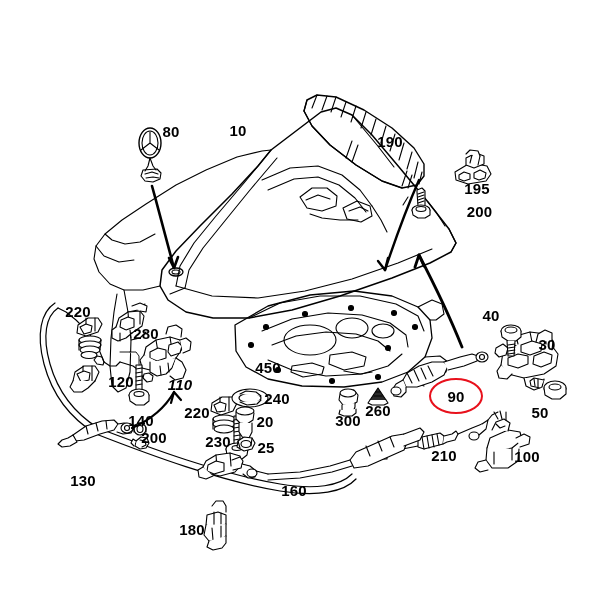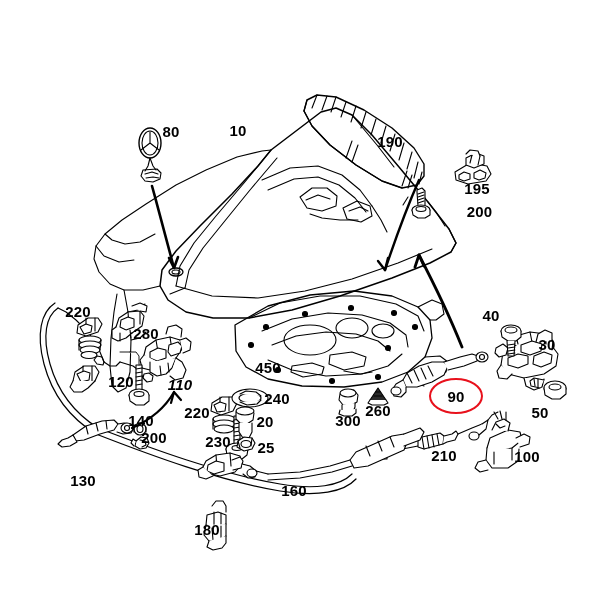--- a/index.html
+++ b/index.html
@@ -422,21 +422,21 @@
   <div class="callout-label" style="left:141px;top:420px;">140</div>
   <div class="callout-label" style="left:154px;top:437px;">200</div>
   <div class="callout-label" style="left:83px;top:441px;margin-top:39px;">130</div>
   <div class="callout-label" style="left:268px;top:367px;">450</div>
   <div class="callout-label" style="left:277px;top:398px;">240</div>
   <div class="callout-label" style="left:265px;top:421px;">20</div>
   <div class="callout-label" style="left:266px;top:447px;">25</div>
   <div class="callout-label" style="left:197px;top:412px;">220</div>
   <div class="callout-label" style="left:218px;top:441px;">230</div>
   <div class="callout-label" style="left:272px;top:490px;margin-left:22px;">160</div>
-  <div class="callout-label" style="left:192px;top:529px;margin-left:15px;">180</div>
+  <div class="callout-label" style="left:192px;top:529px;">180</div>
   <div class="callout-label" style="left:348px;top:420px;">300</div>
   <div class="callout-label" style="left:378px;top:410px;text-align:right;">260</div>
   <div class="callout-label" style="left:491px;top:315px;">40</div>
   <div class="callout-label" style="left:547px;top:344px;">30</div>
   <div class="callout-label" style="left:540px;top:412px;">50</div>
 
   <div class="highlight-ring" style="left:456px;top:396px;width:54px;height:36px;"></div>
   <div class="callout-label highlighted" style="left:456px;top:396px;">90</div>
 
   <div class="callout-label" style="left:444px;top:455px;">210</div>

